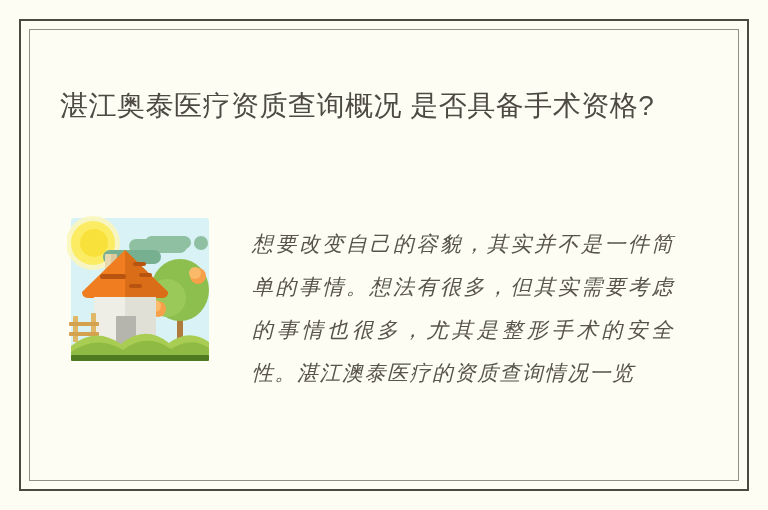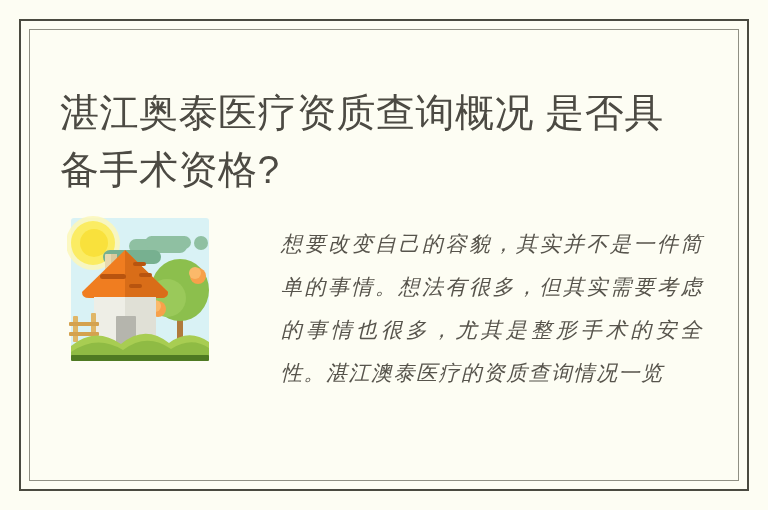--- a/index.html
+++ b/index.html
@@ -50,21 +50,21 @@
     left: 0; top: 0; right: 0; bottom: 0;
     padding: 0;
   }
 
   
   .article-title {
     position: absolute;
     left: 30px;
     top: 28px;
     width: 630px;
-    font-size: 39px;
+    font-size: 28px;
     line-height: 57px;
     letter-spacing: 0.5px;
     color: #4c4a43;
     font-weight: 400;
     font-family: "Liberation Sans", "DejaVu Sans", sans-serif;
     white-space: pre-wrap;
   }
 
   
   .body-block {
@@ -91,21 +91,20 @@
     top: 0;
     width: 422px;
     font-size: 21px;
     line-height: 43px;
     color: #57544c;
     letter-spacing: 1.5px;
     text-align: justify;
     font-family: "DejaVu Serif", "Liberation Serif", serif;
     font-style: italic;
     font-weight: 400;
-    margin-left: 29px;
   }
 </style>
 </head>
 <body>
 
 <div class="page">
   <div class="frame-outer">
     <div class="frame-inner">
       <div class="content">
 

